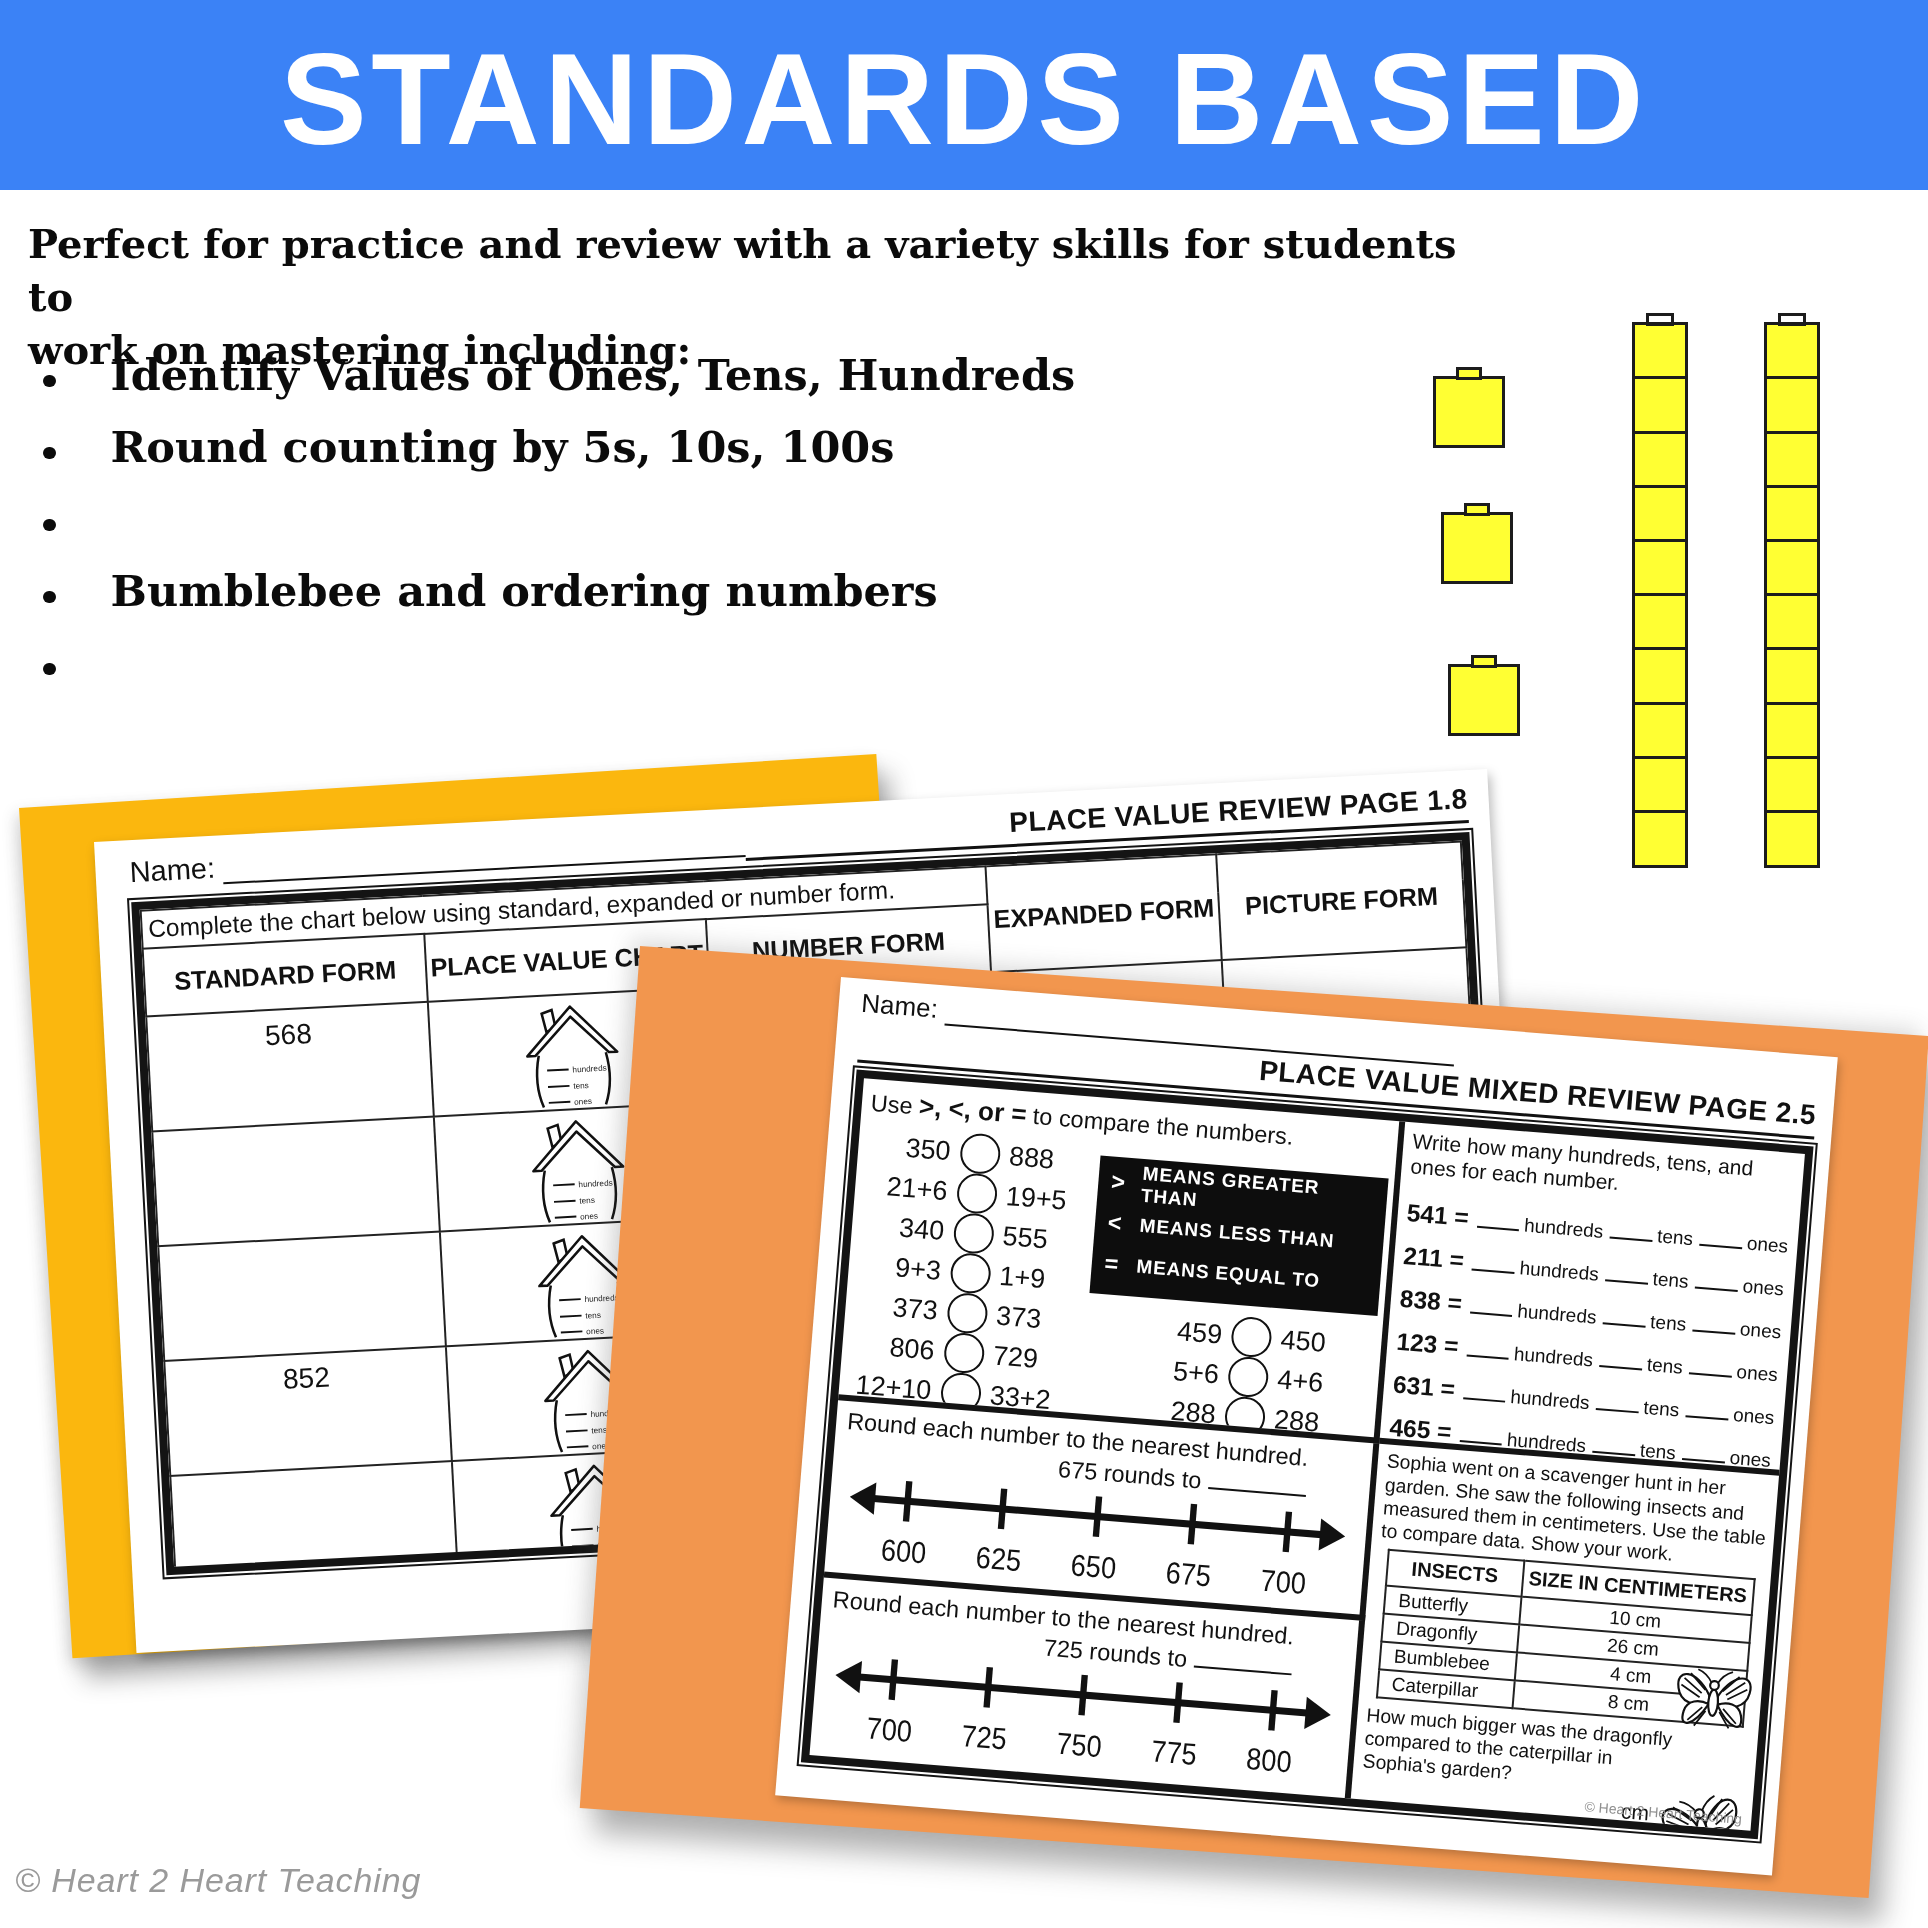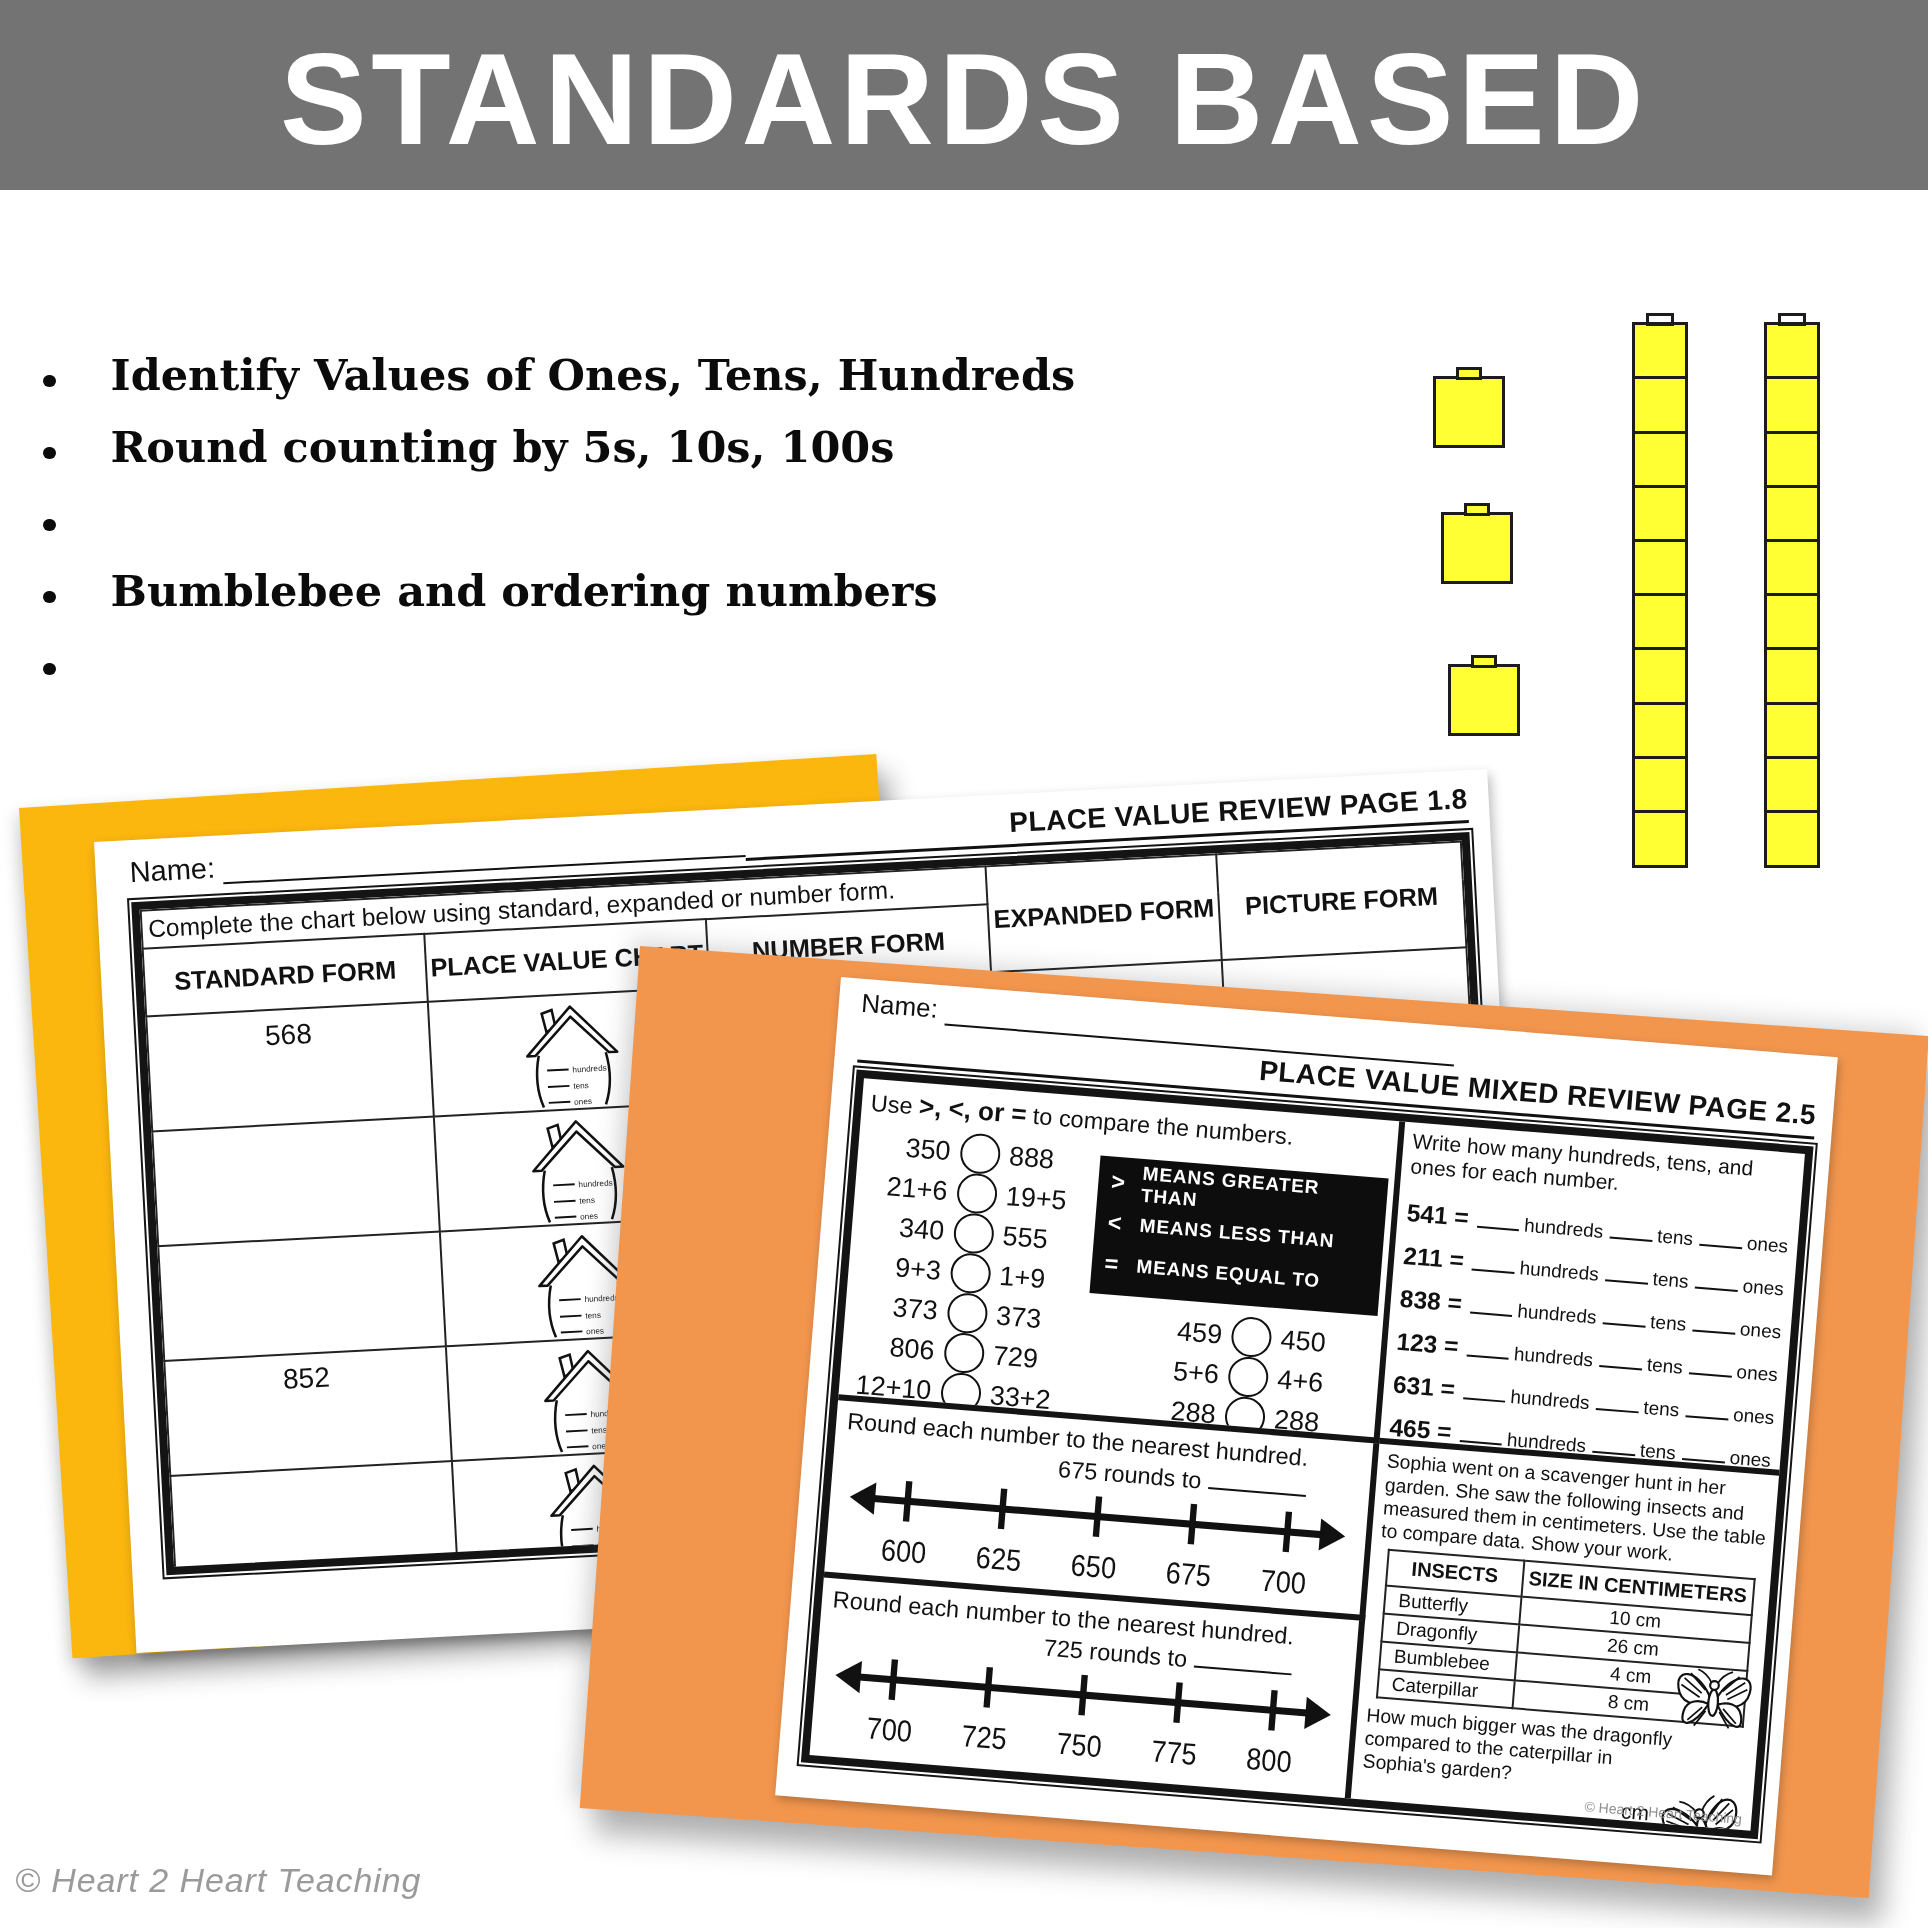--- a/index.html
+++ b/index.html
@@ -123,24 +123,28 @@
   .ws2-credit{position:absolute;right:9.4px;bottom:3.8px;font-size:14px;color:#8f8f8f;}
 
   .watermark{position:absolute;left:15px;top:1861px;font-size:34px;color:#9a9a9a;
     font-style:italic;letter-spacing:0.9px;}
 </style>
 </head>
 <body>
 
 <div id="canvas">
 
-  <div class="banner" id="banner" style="background: #737373;">
+  <div class="banner" id="banner" style="background: #3b82f6;">
     <div class="banner-title">STANDARDS BASED</div>
   </div>
 
+  <div class="intro">
+    <div>Perfect for practice and review with a variety skills for students to</div>
+    <div>work on mastering including:</div>
+  </div>
 
   <ul class="bullets" id="bullets-list">
       <li>
         <span class="dot"></span>
         <span class="btxt">Identify Values of Ones, Tens, Hundreds</span>
       </li>
       <li>
         <span class="dot"></span>
         <span class="btxt">Round counting by 5s, 10s, 100s</span>
       </li>

